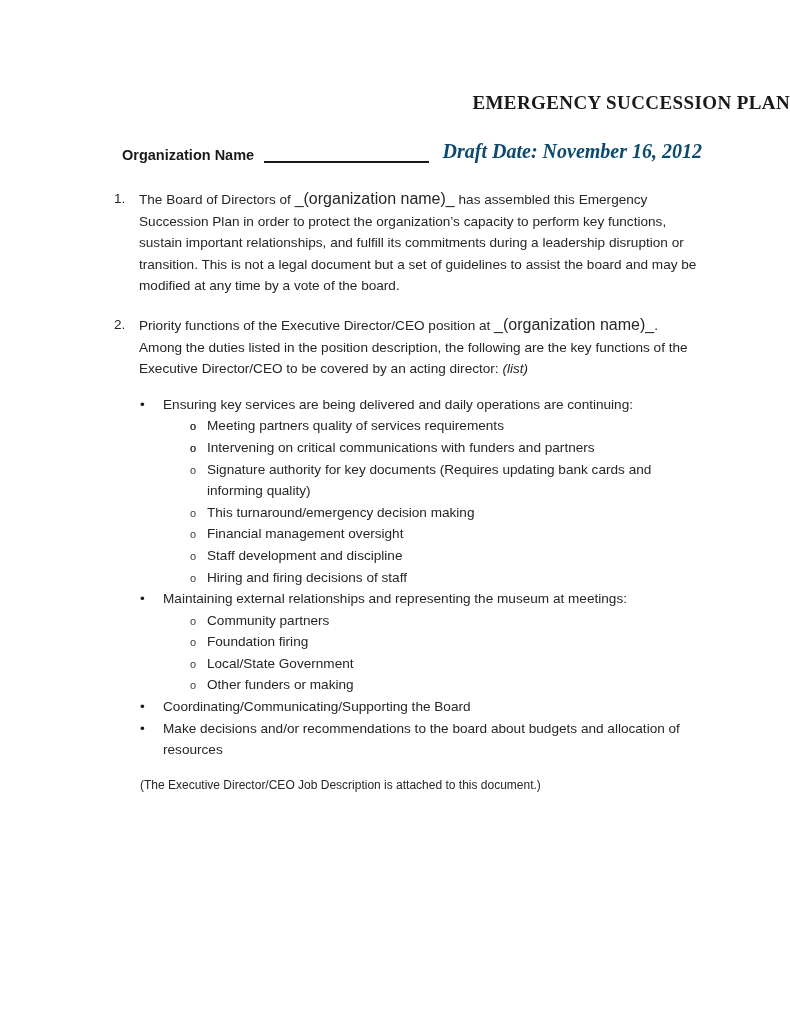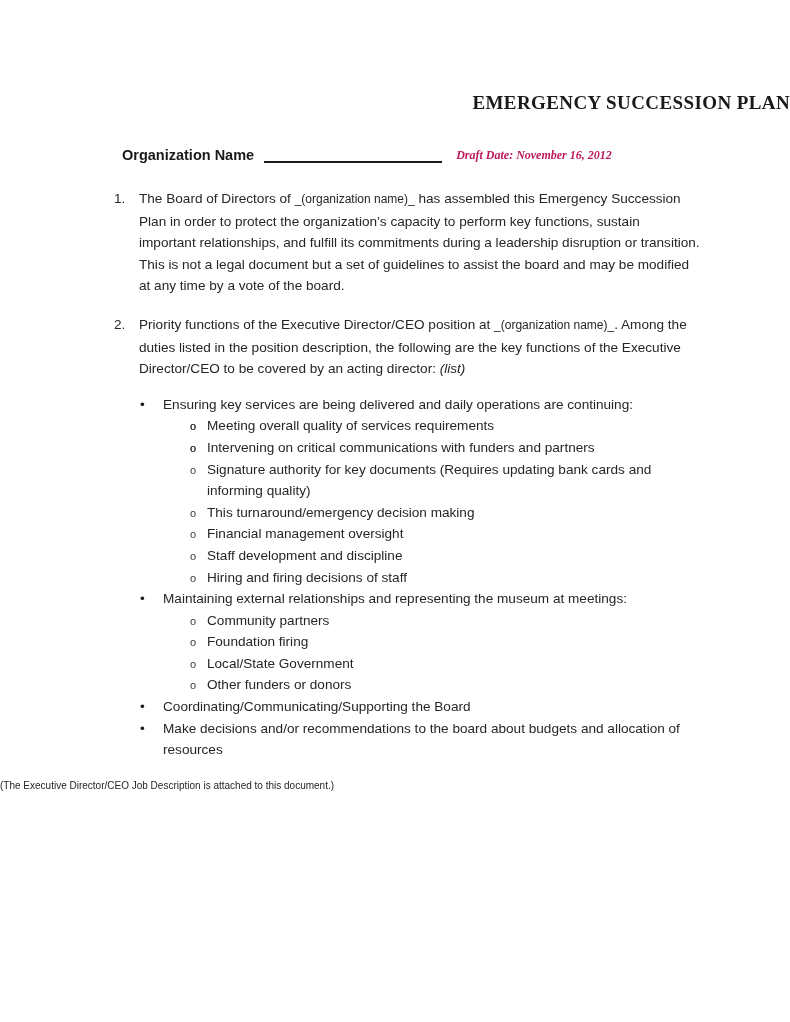--- a/index.html
+++ b/index.html
@@ -61,22 +61,22 @@
     width: 178px;
     margin-left: 10px;
     margin-right: 14px;
     border-bottom: 2px solid #1a1a1a;
     height: 12px;
   }
   .draft-date {
     font-family: "Liberation Serif", serif;
     font-weight: bold;
     font-style: italic;
-    font-size: 12px;
-    color: #be185d;
+    font-size: 20px;
+    color: #0c4a6e;
     white-space: nowrap;
   }
 
   
   .content {
     position: absolute;
     top: 188px;
     left: 0;
     width: 790px;
   }
@@ -92,21 +92,21 @@
   }
   .num-item .marker {
     position: absolute;
     left: 0;
     top: 0;
     font-size: 13.6px;
     line-height: 21.6px;
   }
 
   .small-fill {
-    font-size: 12px;
+    font-size: 16px;
   }
   .ital {
     font-style: italic;
   }
 
   .gap-sm { height: 17px; }
   .gap-md { height: 14px; }
 
   
   .bullet-item {
@@ -138,22 +138,23 @@
   .subbullet-item .circ {
     position: absolute;
     left: 0;
     top: 0;
     font-size: 11px;
     line-height: 22px;
     color: #3a3a3a;
   }
 
   .closing-note {
+    margin-left: 140px;
     margin-right: 90px;
-    font-size: 10px;
+    font-size: 12px;
     line-height: 21.6px;
   }
 </style>
 </head>
 <body>
 
 <div class="page">
 
   <div class="doc-title">EMERGENCY SUCCESSION PLAN</div>
 
@@ -178,21 +179,21 @@
     <div class="gap-md"></div>
 
     <div class="bullet-item">
       <span class="dot">•</span><span>Ensuring key services are being delivered and daily operations are continuing:</span>
     </div>
 
     <div class="subbullet-item">
       <span class="circ">o</span>
     </div>
     <div class="subbullet-item">
-      <span class="circ">o</span><span>Meeting overall quality of services requirements</span>
+      <span class="circ">o</span><span>Meeting partners quality of services requirements</span>
     </div>
     <div class="subbullet-item">
       <span class="circ">o</span>
     </div>
     <div class="subbullet-item">
       <span class="circ">o</span><span>Intervening on critical communications with funders and partners</span>
     </div>
     <div class="subbullet-item">
       <span class="circ">o</span><span>Signature authority for key documents (Requires updating bank cards and informing quality)</span>
     </div>
@@ -216,21 +217,21 @@
     <div class="subbullet-item">
       <span class="circ">o</span><span>Community partners</span>
     </div>
     <div class="subbullet-item">
       <span class="circ">o</span><span>Foundation firing</span>
     </div>
     <div class="subbullet-item">
       <span class="circ">o</span><span>Local/State Government</span>
     </div>
     <div class="subbullet-item">
-      <span class="circ">o</span><span>Other funders or donors</span>
+      <span class="circ">o</span><span>Other funders or making</span>
     </div>
 
     <div class="bullet-item">
       <span class="dot">•</span><span>Coordinating/Communicating/Supporting the Board</span>
     </div>
 
     <div class="bullet-item">
       <span class="dot">•</span><span>Make decisions and/or recommendations to the board about budgets and allocation of resources</span>
     </div>
 

